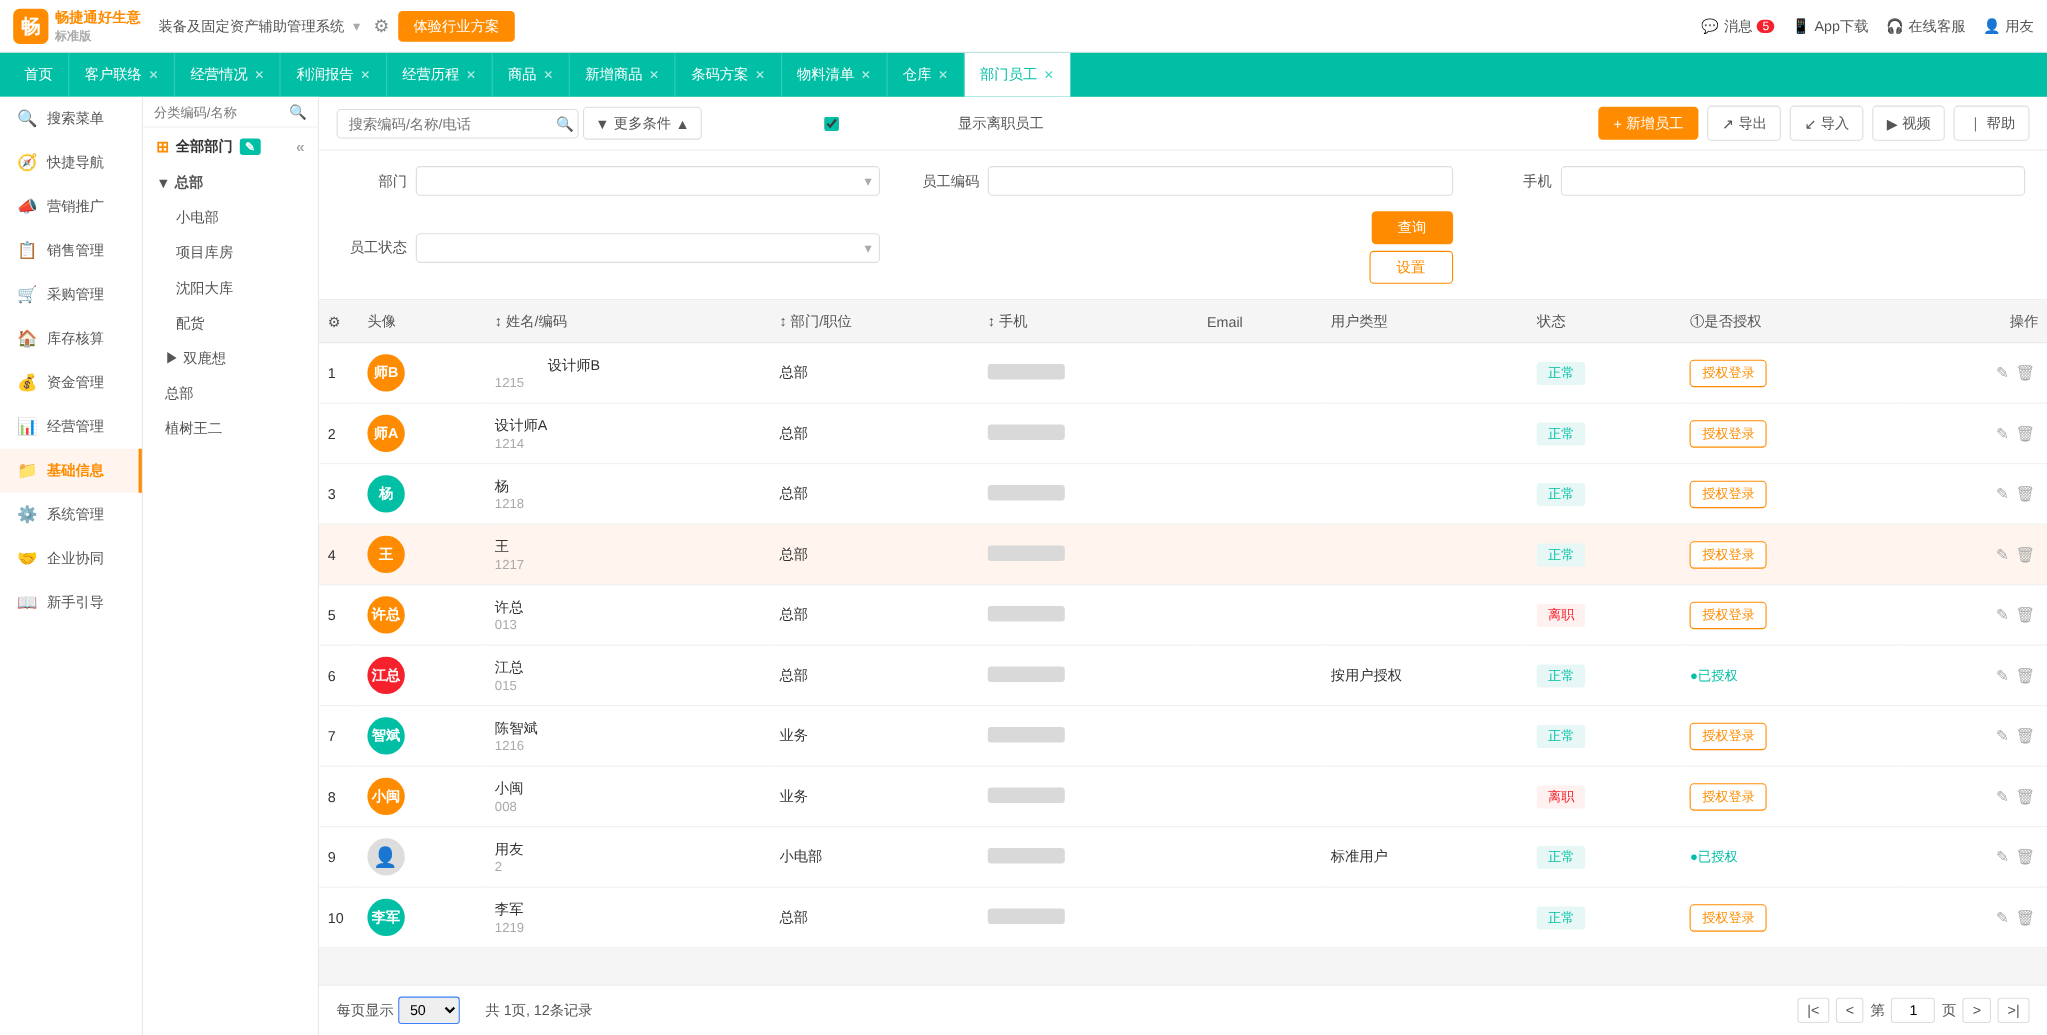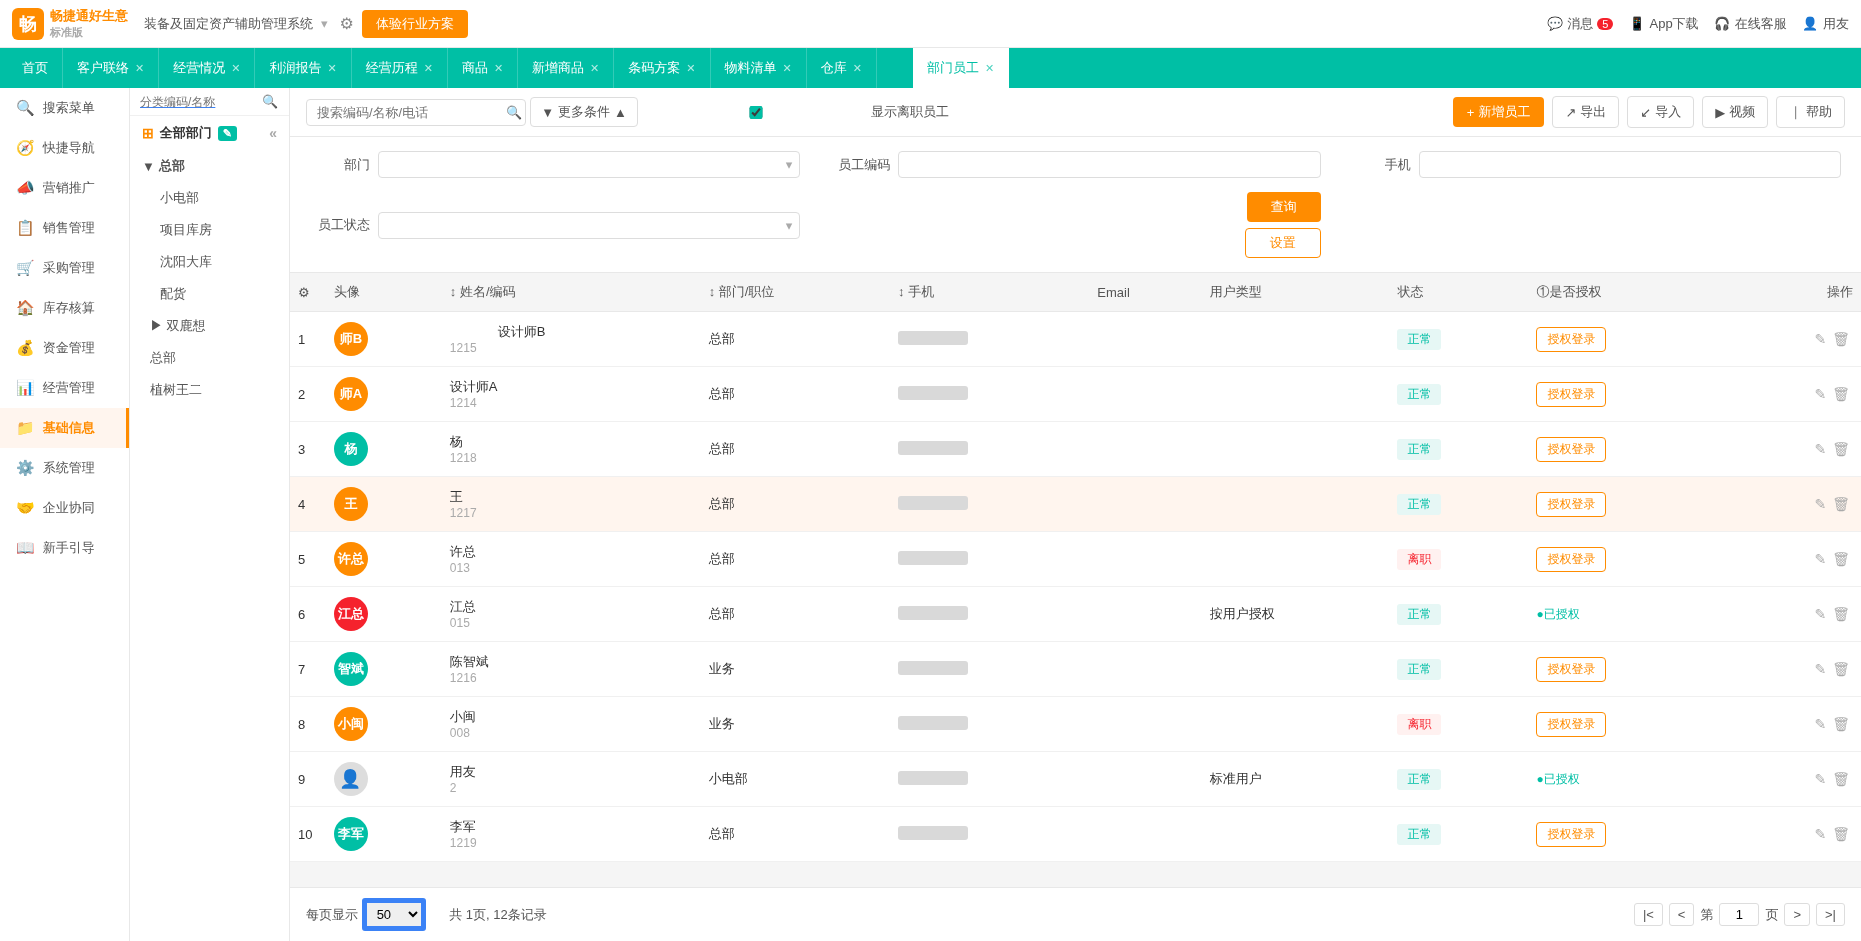--- a/index.html
+++ b/index.html
@@ -22,21 +22,21 @@
     
     .nav-tabs {
       background: #00bfa5; display: flex; align-items: flex-end;
       padding: 0 8px; height: 40px; overflow-x: auto;
     }
     .nav-tab {
       color: #fff; padding: 0 14px; height: 40px; display: flex; align-items: center;
       cursor: pointer; font-size: 13px; white-space: nowrap; gap: 4px;
       border-right: 1px solid rgba(255,255,255,0.2);
     }
-    .nav-tab.active { background: #fff; color: #00bfa5; margin-left: 36px; }
+    .nav-tab.active { background: #fff; color: #00bfa5; }
     .nav-tab .close { font-size: 11px; opacity: 0.7; margin-left: 2px; }
 
     
     .main-layout { display: flex; height: calc(100vh - 88px); }
 
     
     .sidebar { width: 130px; background: #fff; border-right: 1px solid #e8e8e8; overflow-y: auto; flex-shrink: 0; }
     .sidebar-item {
       display: flex; align-items: center; gap: 8px;
       padding: 11px 16px; cursor: pointer; font-size: 13px; color: #555;
@@ -95,21 +95,21 @@
 
     
     .pagination {
       display: flex; align-items: center; justify-content: space-between;
       padding: 10px 16px; background: #fff; border-top: 1px solid #e8e8e8;
       font-size: 13px; color: #555;
     }
     .pagination-right { display: flex; align-items: center; gap: 6px; }
     .page-btn { border: 1px solid #ddd; background: #fff; padding: 3px 8px; border-radius: 3px; cursor: pointer; color: #555; font-size: 13px; }
     .page-input { width: 40px; border: 1px solid #ddd; border-radius: 3px; padding: 3px 6px; text-align: center; font-size: 13px; }
-    .per-page-select { border: 5px solid #3b82f6; border-radius: 3px; padding: 3px 6px; font-size: 13px; }
+    .per-page-select { border: 1px solid #3b82f6; border-radius: 3px; padding: 3px 6px; font-size: 13px; }
 
     .dept-tree-group-header { display: flex; align-items: center; gap: 4px; padding: 7px 12px; cursor: pointer; font-size: 13px; color: #555; font-weight: bold; }
   </style>
 </head>
 <body>
 
 <div class="top-bar">
   <div class="top-bar-left">
     <div class="logo-area">
       <div class="logo-icon">畅</div>
@@ -238,21 +238,21 @@
       <span>企业协同</span>
     </div>
     <div class="sidebar-item">
       <span class="sidebar-icon">📖</span>
       <span>新手引导</span>
     </div>
   </div>
 
   <div class="dept-panel">
     <div class="dept-search">
-      <input type="text" placeholder="分类编码/名称" style="border: none; outline: none; font-size: 12px; color: #3b82f6; width: 100%; text-decoration: underline;">
+      <input type="text" placeholder="分类编码/名称" style="border: none; outline: none; font-size: 12px; color: #404040; width: 100%;">
       <span style="color:#aaa;">🔍</span>
     </div>
     <div class="dept-all">
       <span style="color:#ff8c00;font-size:14px;">⊞</span>
       <span style="font-weight:bold;">全部部门</span>
       <span class="tag">✎</span>
       <span class="collapse-btn" style="margin-left:auto;">«</span>
     </div>
     <div class="dept-tree-group-header">
       <span>▼</span>

